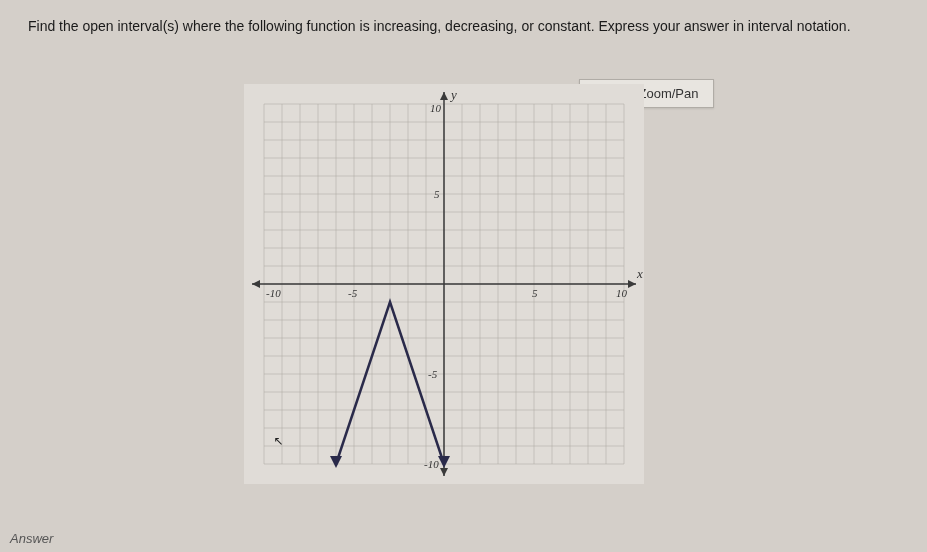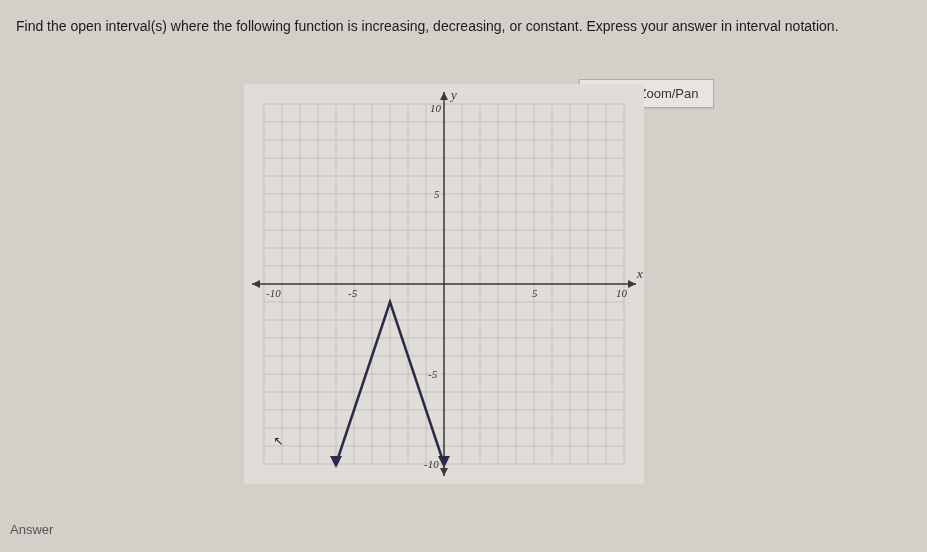--- a/index.html
+++ b/index.html
@@ -5,21 +5,21 @@
     * { margin: 0; padding: 0; box-sizing: border-box; }
     body {
       font-family: Arial, sans-serif;
       background: #d4cfc9;
       width: 927px;
       height: 552px;
       position: relative;
       color: #2a2a2a;
     }
     .question {
-      padding: 18px 20px 10px 16px;
+      padding: 18px 20px 10px 28px;
       font-size: 14px;
       color: #1a1a1a;
     }
     .chart-area {
       position: relative;
       width: 500px;
       margin: 10px auto 0;
     }
     .zoom-button {
       position: absolute;
@@ -44,24 +44,25 @@
     svg { display: block; }
     .grid-line { stroke: #a8a49e; stroke-width: 0.5; }
     .axis-line { stroke: #3a3a3a; stroke-width: 1.5; }
     .plot-line { stroke: #2a2a4a; stroke-width: 2.5; fill: none; }
     .tick-label { font-size: 11px; fill: #333; font-style: italic; font-family: serif; }
     .axis-label { font-size: 13px; fill: #333; font-style: italic; font-family: serif; }
     .arrow { fill: #2a2a4a; }
     .axis-arrow { fill: #3a3a3a; }
     .answer-label {
       position: absolute;
-      bottom: 15px;
+      bottom: 6px;
       left: 10px;
       font-size: 13px;
       color: #555;
+      font-style: italic;
     }
     .cursor-icon {
       position: absolute;
       font-size: 12px;
       color: #222;
     }
   </style>
 </head>
 <body>
 

